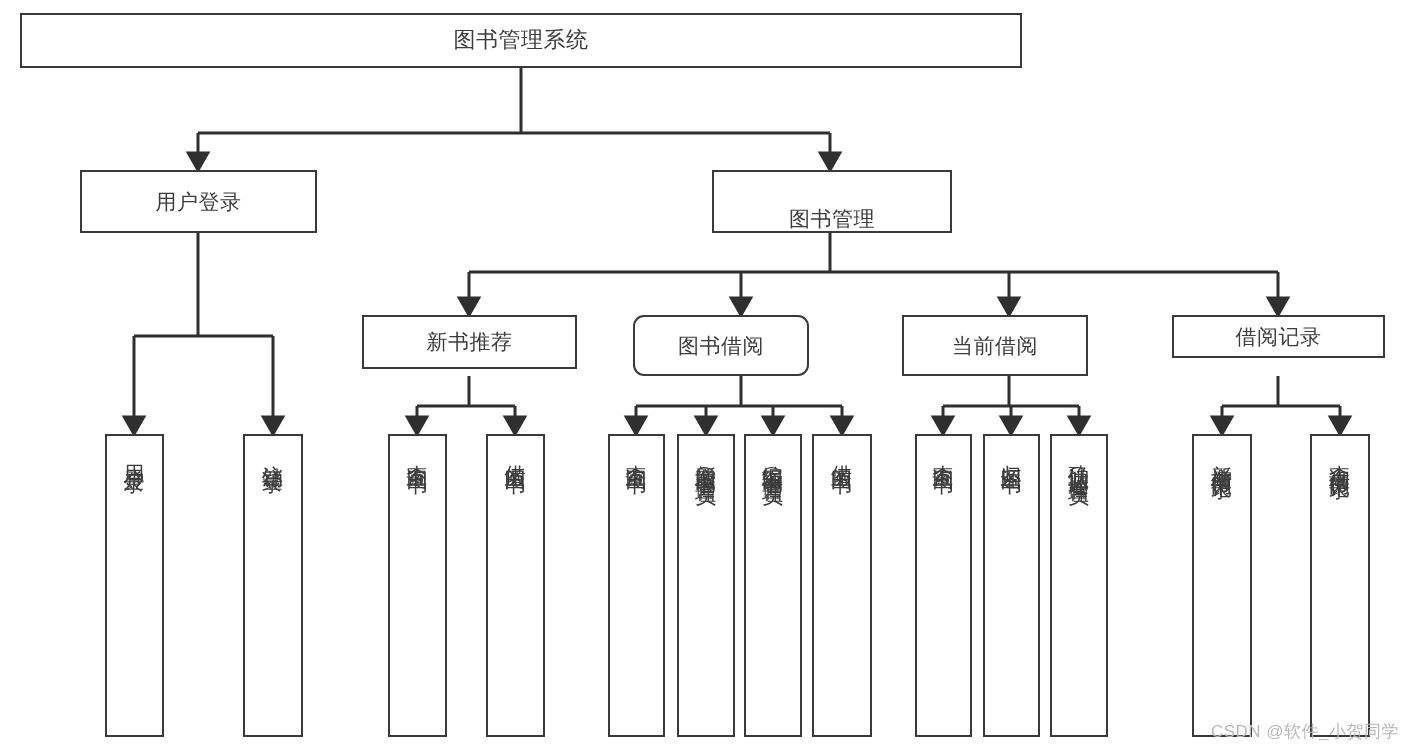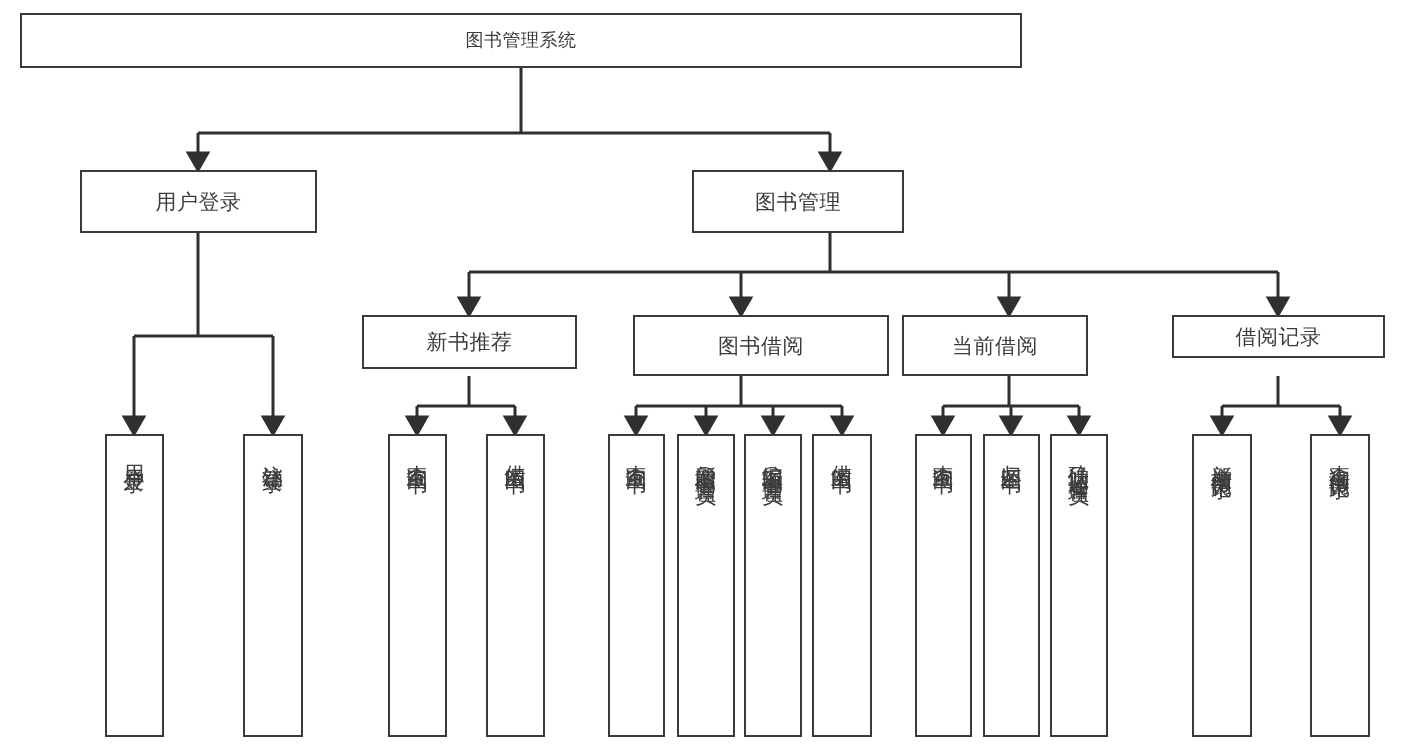--- a/index.html
+++ b/index.html
@@ -42,21 +42,21 @@
     line-height: 1.12;
     text-align: center;
     white-space: pre;
   }
   
   .node.horiz .node-label {
     font-size: 21px;
     letter-spacing: 0.5px;
   }
   .node.root .node-label {
-    font-size: 18px;
+    font-size: 22px;
   }
   
   .node.vert {
     align-items: flex-start;
     justify-content: center;
     padding-top: 12px;
   }
   .node.vert .node-label {
     writing-mode: vertical-rl;
     text-orientation: upright;
@@ -124,29 +124,29 @@
   </svg>
 
   <div class="node root horiz" id="node-root" style="left: 20px; top: 13px; width: 1002px; height: 55px;">
     <span class="node-label">图书管理系统</span>
   </div>
 
   <div id="nodes-l2">
       <div class="node horiz" style="left: 80px; top: 170px; width: 237px; height: 63px;">
         <span class="node-label">用户登录</span>
       </div>
-      <div class="node horiz" style="left: 692px; top: 170px; width: 212px; height: 63px;">
+      <div class="node horiz" style="left: 712px; top: 170px; width: 240px; height: 63px; align-items: flex-end;">
         <span class="node-label">图书管理</span>
       </div>
     </div>
   <div id="nodes-l3">
       <div class="node horiz" style="left: 362px; top: 315px; width: 215px; height: 54px;">
         <span class="node-label">新书推荐</span>
       </div>
-      <div class="node horiz" style="left: 633px; top: 315px; width: 256px; height: 61px;">
+      <div class="node horiz" style="left: 633px; top: 315px; width: 176px; height: 61px; border-radius: 11px;">
         <span class="node-label">图书借阅</span>
       </div>
       <div class="node horiz" style="left: 902px; top: 315px; width: 186px; height: 61px;">
         <span class="node-label">当前借阅</span>
       </div>
       <div class="node horiz" style="left: 1172px; top: 315px; width: 213px; height: 43px;">
         <span class="node-label">借阅记录</span>
       </div>
     </div>
   <div id="nodes-leaves">
@@ -184,13 +184,14 @@
         <span class="node-label">确认归还（管理员）</span>
       </div>
       <div class="node vert" style="left: 1192px; top: 434px; width: 60px; height: 303px;">
         <span class="node-label">新增借阅记录</span>
       </div>
       <div class="node vert" style="left: 1310px; top: 434px; width: 60px; height: 303px;">
         <span class="node-label">查询借阅记录</span>
       </div>
     </div>
 
+  <div id="watermark">CSDN @软件_小贺同学</div>
 </div>
 
 </body></html>

